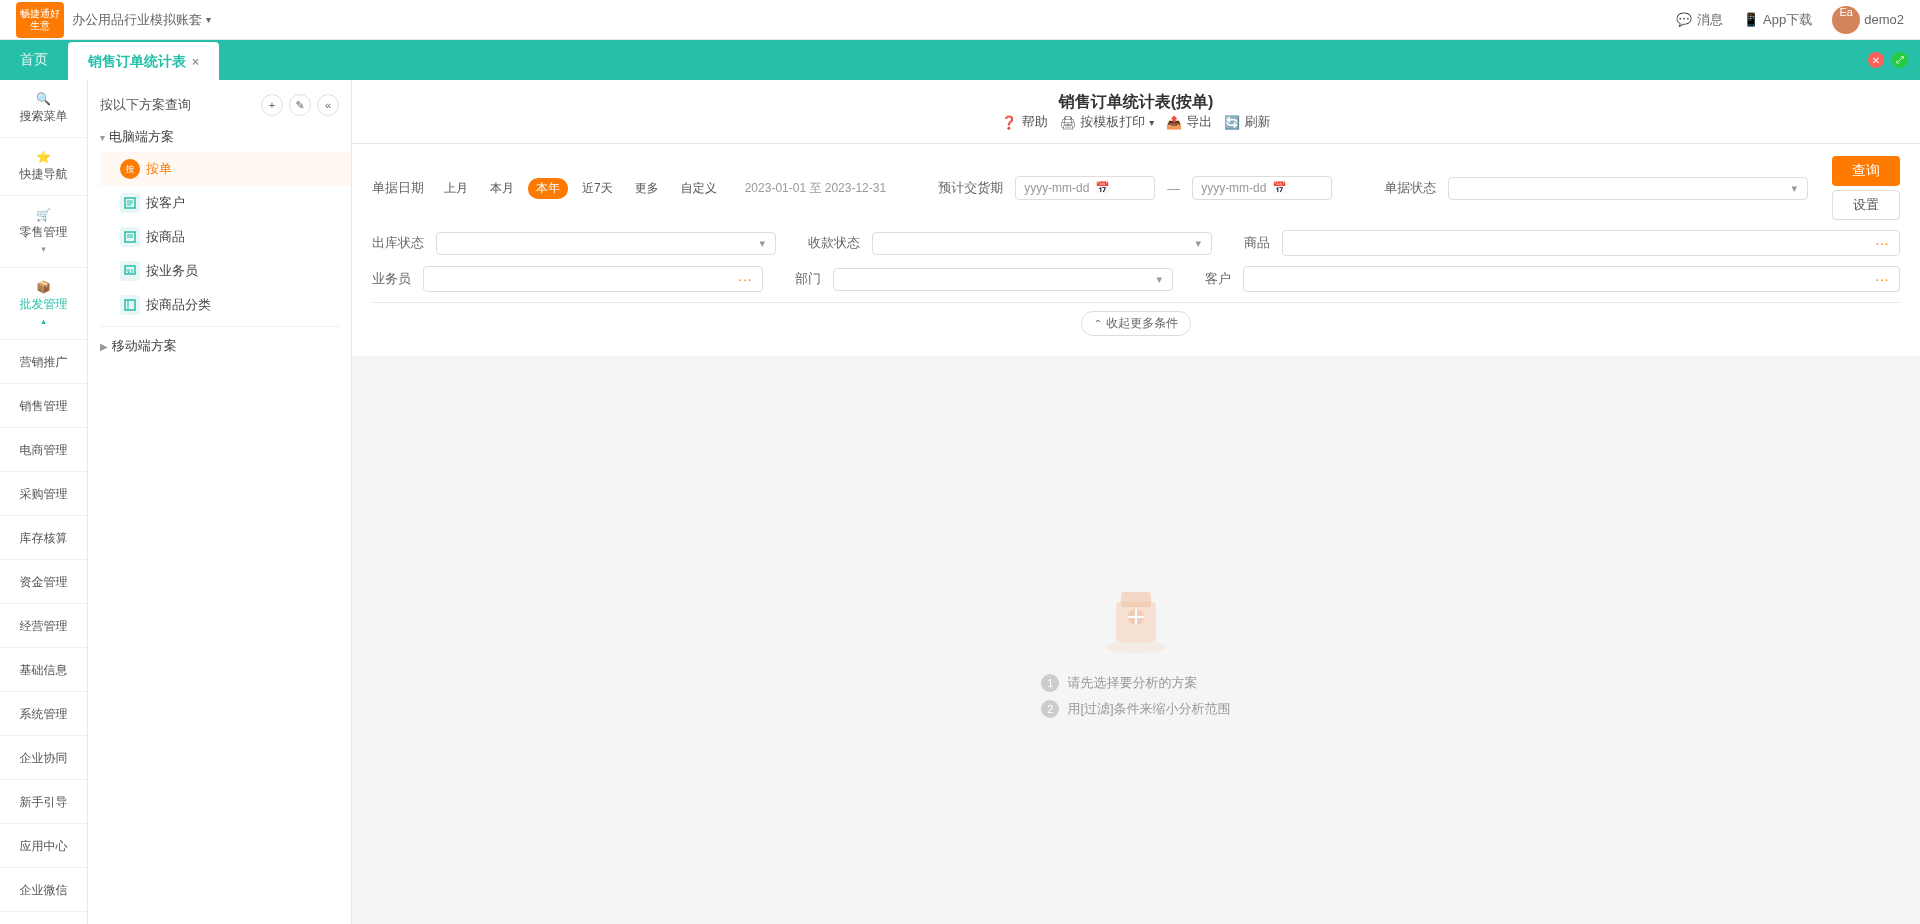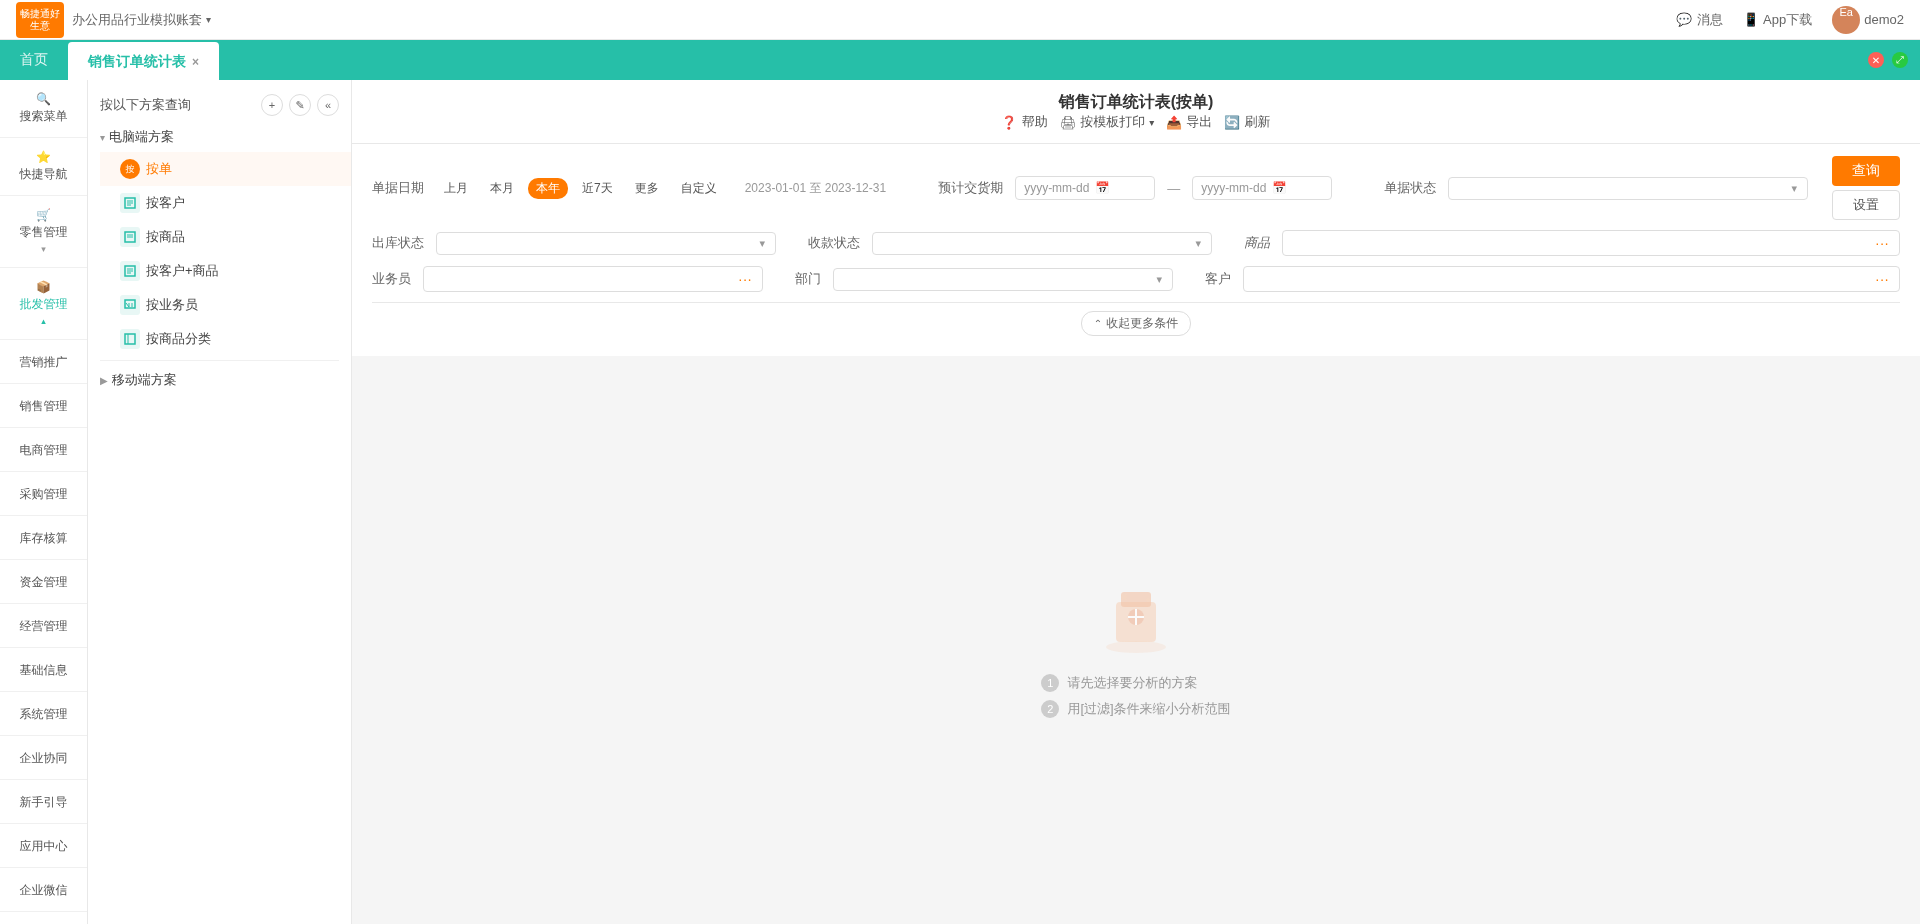--- a/index.html
+++ b/index.html
@@ -240,31 +240,20 @@
                 <rect x="1" y="1" width="10" height="10" fill="none" stroke="#26bfa8" stroke-width="1.5"></rect>
                 <line x1="3" y1="4" x2="9" y2="4" stroke="#26bfa8" stroke-width="1"></line>
                 <line x1="3" y1="6" x2="9" y2="6" stroke="#26bfa8" stroke-width="1"></line>
               </svg>
           </div>
           <span>按商品</span>
         </div>
         <div class="tree-item">
           <div class="item-icon-sq">
             <svg width="12" height="12" viewBox="0 0 12 12">
-                <rect x="1" y="1" width="10" height="10" fill="none" stroke="#26bfa8" stroke-width="1.5"></rect>
-                <line x1="3" y1="4" x2="9" y2="4" stroke="#26bfa8" stroke-width="1"></line>
-                <line x1="3" y1="6" x2="9" y2="6" stroke="#26bfa8" stroke-width="1"></line>
-                <line x1="3" y1="8" x2="7" y2="8" stroke="#26bfa8" stroke-width="1"></line>
-              </svg>
-          </div>
-          <span>按客户+商品</span>
-        </div>
-        <div class="tree-item">
-          <div class="item-icon-sq">
-            <svg width="12" height="12" viewBox="0 0 12 12">
                 <rect x="1" y="1" width="10" height="8" fill="none" stroke="#26bfa8" stroke-width="1.5"></rect>
                 <line x1="2" y1="4" x2="5" y2="8" stroke="#26bfa8" stroke-width="1"></line>
                 <line x1="5" y1="4" x2="5" y2="8" stroke="#26bfa8" stroke-width="1"></line>
                 <line x1="8" y1="4" x2="8" y2="8" stroke="#26bfa8" stroke-width="1"></line>
               </svg>
           </div>
           <span>按业务员</span>
         </div>
         <div class="tree-item">
           <div class="item-icon-sq">
@@ -353,21 +342,21 @@
             <span></span>
             <span class="chevron">▾</span>
           </div>
 
           <span class="filter-label" style="margin-left:20px;">收款状态</span>
           <div class="filter-select" style="min-width:340px;">
             <span></span>
             <span class="chevron">▾</span>
           </div>
 
-          <span class="filter-label" style="margin-left:20px;font-style:italic;">商品</span>
+          <span class="filter-label" style="margin-left:20px;">商品</span>
           <div class="filter-select" style="flex:1;">
             <span></span>
             <span class="dots-btn">···</span>
           </div>
         </div>
 
         <div class="filter-row">
           <span class="filter-label">业务员</span>
           <div class="filter-select" style="min-width:340px;">
             <span></span>

